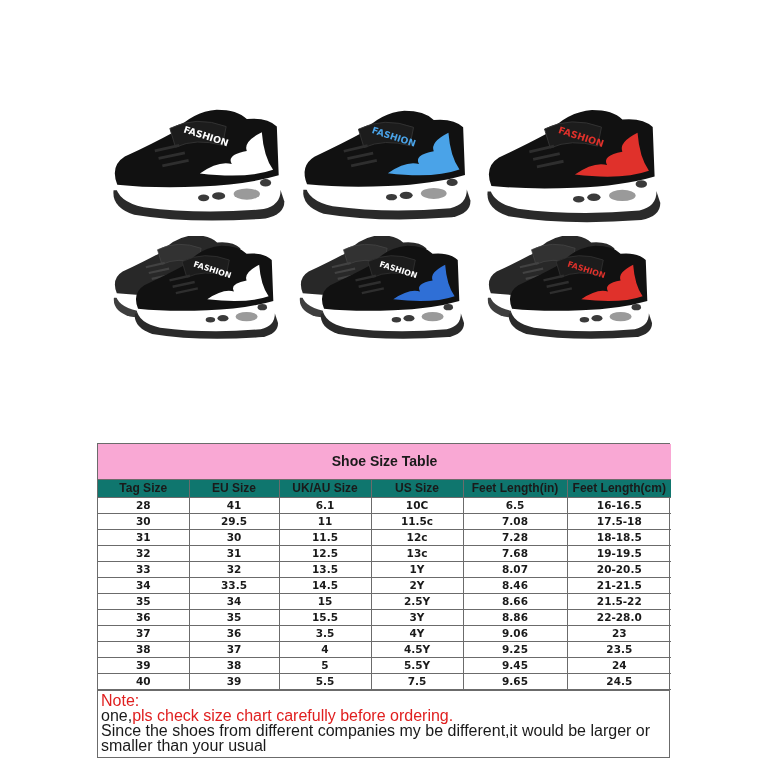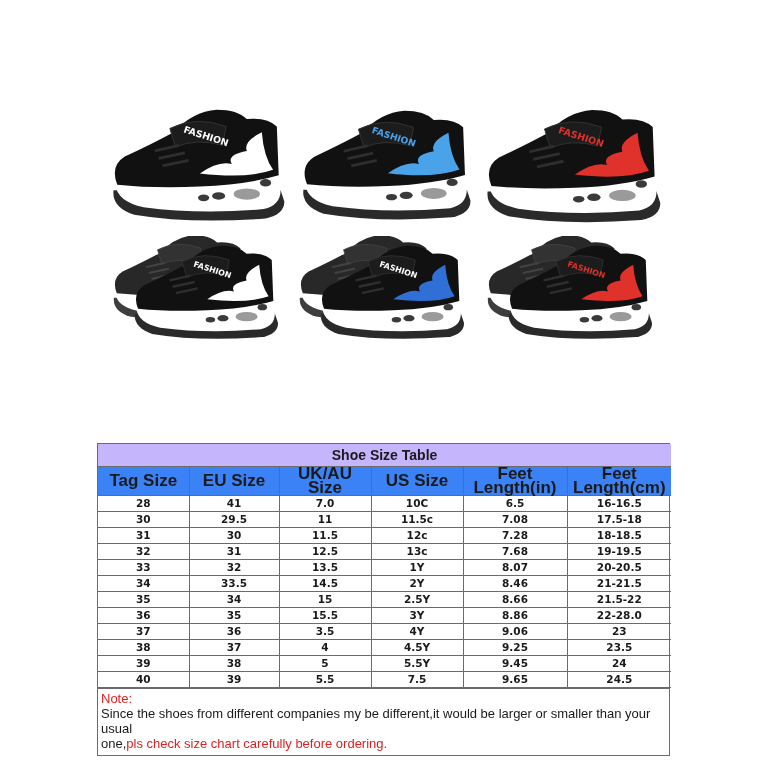--- a/index.html
+++ b/index.html
@@ -12,28 +12,28 @@
   .size-table-wrap {
     position: absolute; left: 97px; top: 443px; width: 573px;
     border: 1px solid #6b6b6b; background: #fff;
   }
   table.size-table { width: 100%; border-collapse: collapse; table-layout: fixed; }
   table.size-table td, table.size-table th {
     border: 1px solid #6b6b6b; text-align: center; color: #1a1a1a;
     font-weight: bold; font-size: 11px; line-height: 14px; height: 16px; padding: 0;
   }
   table.size-table th.title {
-    background: #c4b5fd; height: 22px; font-size: 14px; border-top: none; border-left: none; border-right: none;
+    background: #f9a8d4; height: 35px; font-size: 14px; border-top: none; border-left: none; border-right: none;
   }
-  table.size-table tr.col-head th { height: 18px; font-size: 17px; background: #3b82f6; margin-top: 40px; }
+  table.size-table tr.col-head th { height: 18px; font-size: 12px; background: #0f766e; margin-top: 40px; }
   table.size-table td { font-family: "DejaVu Sans", sans-serif; font-size: 10.5px; }
   table.size-table tr td:first-child, table.size-table tr th:first-child { border-left: none; }
   table.size-table tr td:last-child, table.size-table tr th:last-child { border-right: none; }
 
-  .note { padding: 2px 4px 3px 3px; font-size: 13px; line-height: 15px; color: #1a1a1a; border-top: 1px solid #6b6b6b; height: 67px; }
+  .note { padding: 2px 4px 3px 3px; font-size: 16px; line-height: 15px; color: #1a1a1a; border-top: 1px solid #6b6b6b; height: 67px; }
   .note .red { color: #e02020; }
 </style>
 </head>
 <body>
 
 <svg width="0" height="0" style="position:absolute">
   <defs>
     <g id="shoe-shape">
 
       <path d="M8 92 Q6 110 30 118 Q90 128 170 122 Q190 118 190 104 L186 92 Z" fill="#2a2a2a"></path>
@@ -137,21 +137,21 @@
         <th>UK/AU Size</th>
         <th>US Size</th>
         <th>Feet Length(in)</th>
         <th>Feet Length(cm)</th>
       </tr>
     </thead>
     <tbody id="table-body">
         <tr>
           <td>28</td>
           <td>41</td>
-          <td>7.0</td>
+          <td>6.1</td>
           <td>10C</td>
           <td>6.5</td>
           <td>16-16.5</td>
         </tr>
         <tr>
           <td>30</td>
           <td>29.5</td>
           <td>11</td>
           <td>11.5c</td>
           <td>7.08</td>
@@ -234,16 +234,16 @@
           <td>39</td>
           <td>5.5</td>
           <td>7.5</td>
           <td>9.65</td>
           <td>24.5</td>
         </tr>
       </tbody>
   </table>
   <div class="note">
     <div class="red">Note:</div>
+    <div><span>one,</span><span class="red">pls check size chart carefully before ordering.</span></div>
     <div>Since the shoes from different companies my be different,it would be larger or smaller than your usual</div>
-    <div><span>one,</span><span class="red">pls check size chart carefully before ordering.</span></div>
   </div>
 </div>
 
 </body></html>

